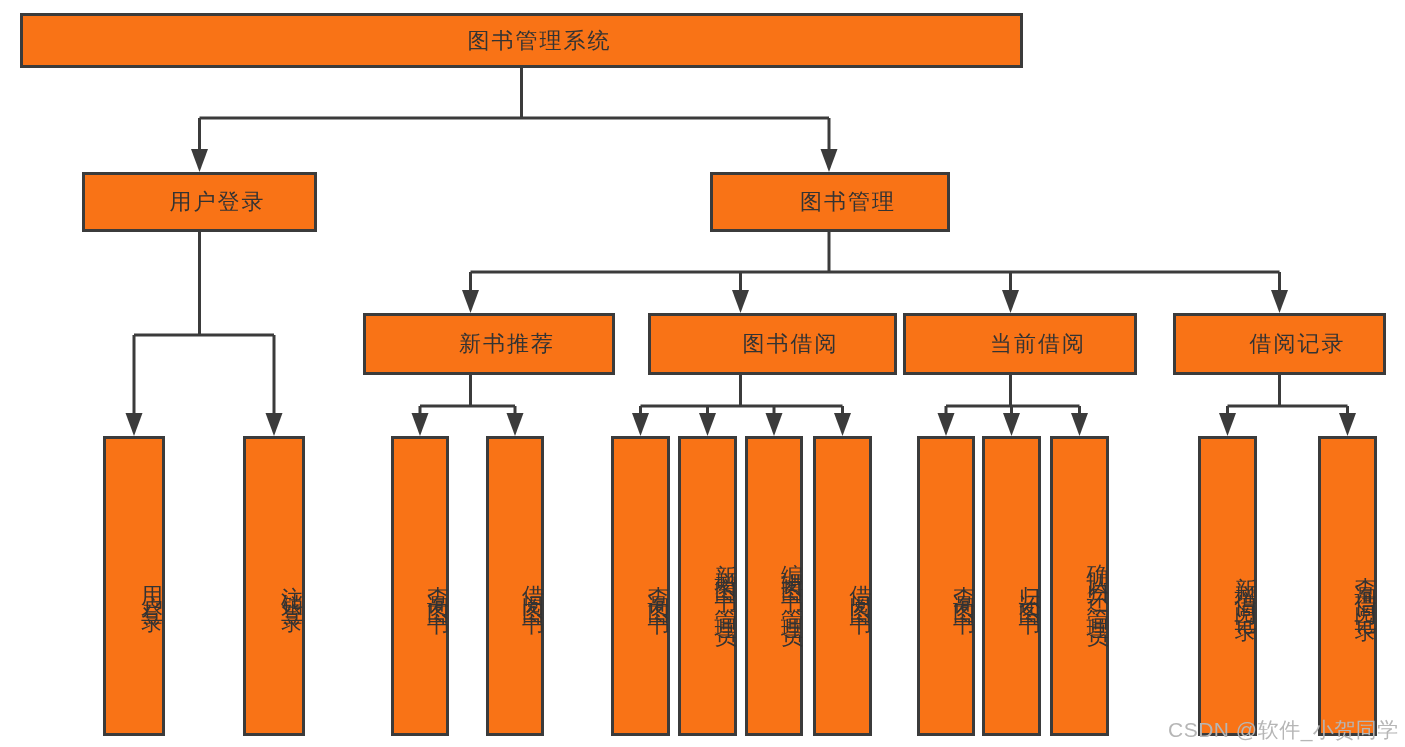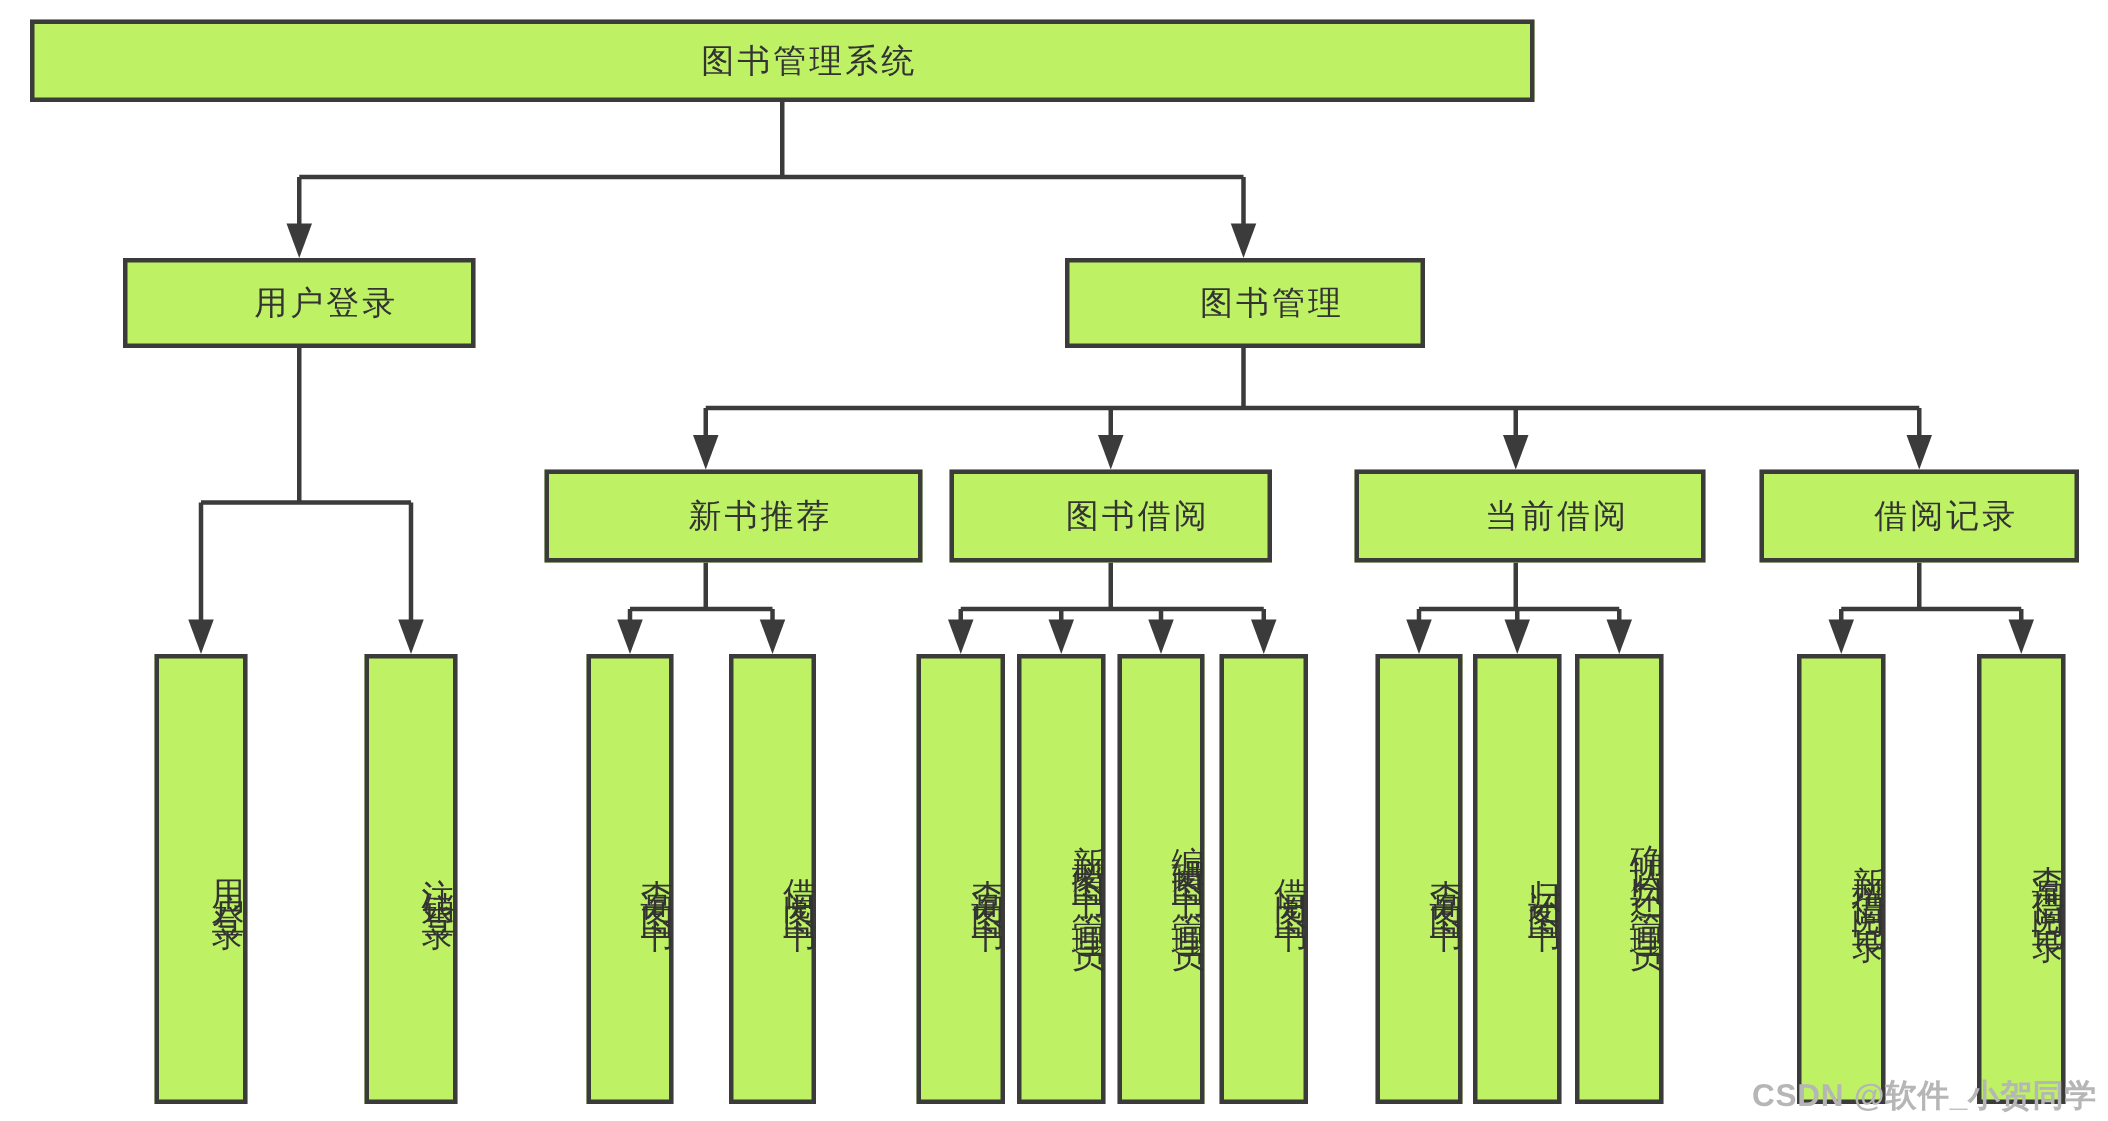--- a/index.html
+++ b/index.html
@@ -1,50 +1,50 @@
 <!DOCTYPE html>
 <html lang="zh"><head>
 <meta charset="utf-8">
 <title>图书管理系统</title>
 <style>
   html,body{margin:0;padding:0;background:#ffffff;}
   body{width:1405px;height:747px;position:relative;overflow:hidden;
        font-family:"Liberation Sans","DejaVu Sans",sans-serif;}
   #canvas{position:absolute;inset:0;width:1405px;height:747px;}
   #wires{position:absolute;left:0;top:0;width:1405px;height:747px;pointer-events:none;}
-  .node{position:absolute;box-sizing:border-box;background:#bef264;
+  .node{position:absolute;box-sizing:border-box;background:#f97316;
         border:3px solid #3b3b3b;color:#333333;
         display:flex;align-items:center;justify-content:center;z-index:2;padding-left:36px;}
   .node-h{font-size:22px;letter-spacing:2px;}
   .node-v .vtext{writing-mode:vertical-rl;text-orientation:mixed;
         font-size:22px;letter-spacing:9px;line-height:1;}
   
   .n1{left:20px;top:13px;width:1003px;height:55px}
   .n2{left:82px;top:172px;width:235px;height:60px}
   .n3{left:710px;top:172px;width:240px;height:60px}
   .n4{left:363px;top:313px;width:252px;height:62px}
-  .n5{left:633px;top:313px;width:215px;height:62px}
+  .n5{left:648px;top:313px;width:249px;height:62px}
   .n6{left:903px;top:313px;width:234px;height:62px}
   .n7{left:1173px;top:313px;width:213px;height:62px}
   
   .v1{left:103px;top:436px;width:62px;height:300px}
   .v2{left:243px;top:436px;width:62px;height:300px}
   .v3{left:391px;top:436px;width:58px;height:300px}
   .v4{left:486px;top:436px;width:58px;height:300px}
   .v5{left:611px;top:436px;width:59px;height:300px}
   .v6{left:678px;top:436px;width:59px;height:300px}
   .v7{left:745px;top:436px;width:58px;height:300px}
   .v8{left:813px;top:436px;width:59px;height:300px}
   .v9{left:917px;top:436px;width:58px;height:300px}
   .v10{left:982px;top:436px;width:59px;height:300px}
   .v11{left:1050px;top:436px;width:59px;height:300px}
   .v12{left:1198px;top:436px;width:59px;height:300px}
   .v13{left:1318px;top:436px;width:59px;height:300px}
   .watermark{position:absolute;left:1168px;top:716px;z-index:5;
-      font-size:21px;color:#b6b6b6;letter-spacing:0.5px;white-space:nowrap;font-weight:bold;}
+      font-size:21px;color:#b6b6b6;letter-spacing:0.5px;white-space:nowrap;}
 </style>
 </head>
 <body>
 
 <div id="canvas">
 
   <svg id="wires" viewBox="0 0 1405 747" xmlns="http://www.w3.org/2000/svg">
       <line x1="521.5" y1="68" x2="521.5" y2="118" stroke="#3b3b3b" stroke-width="3"></line>
       <line x1="199.5" y1="118" x2="829" y2="118" stroke="#3b3b3b" stroke-width="3"></line>
       <line x1="199.5" y1="118" x2="199.5" y2="151" stroke="#3b3b3b" stroke-width="3"></line>

